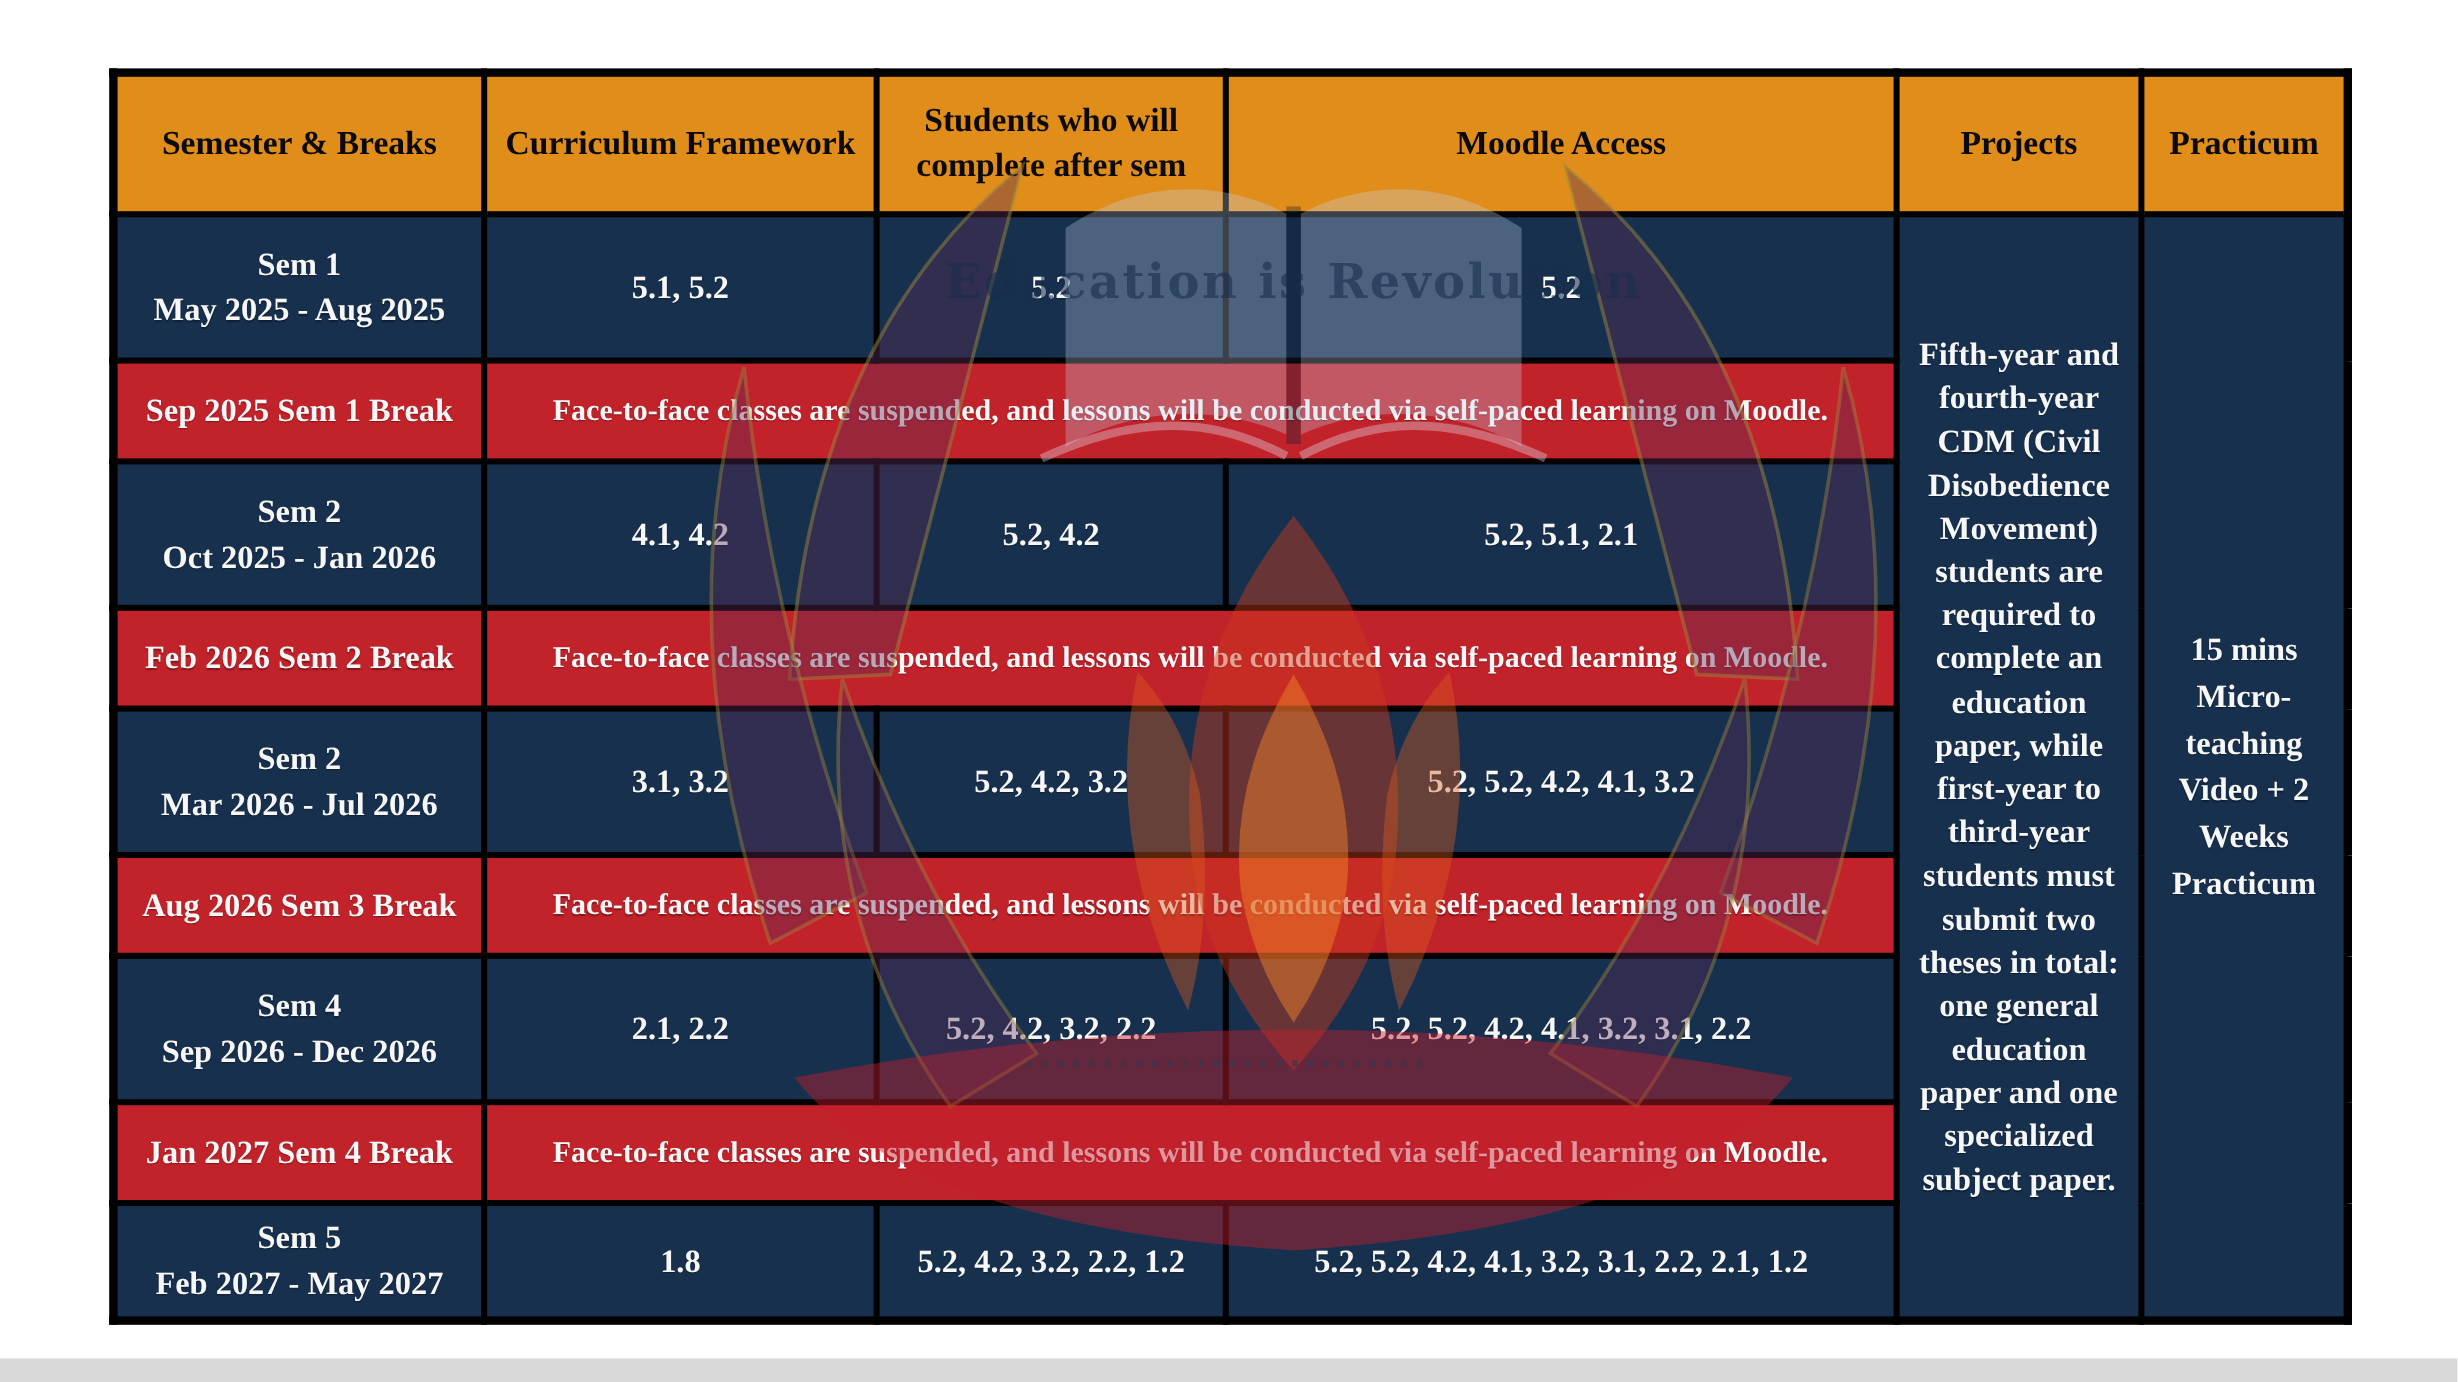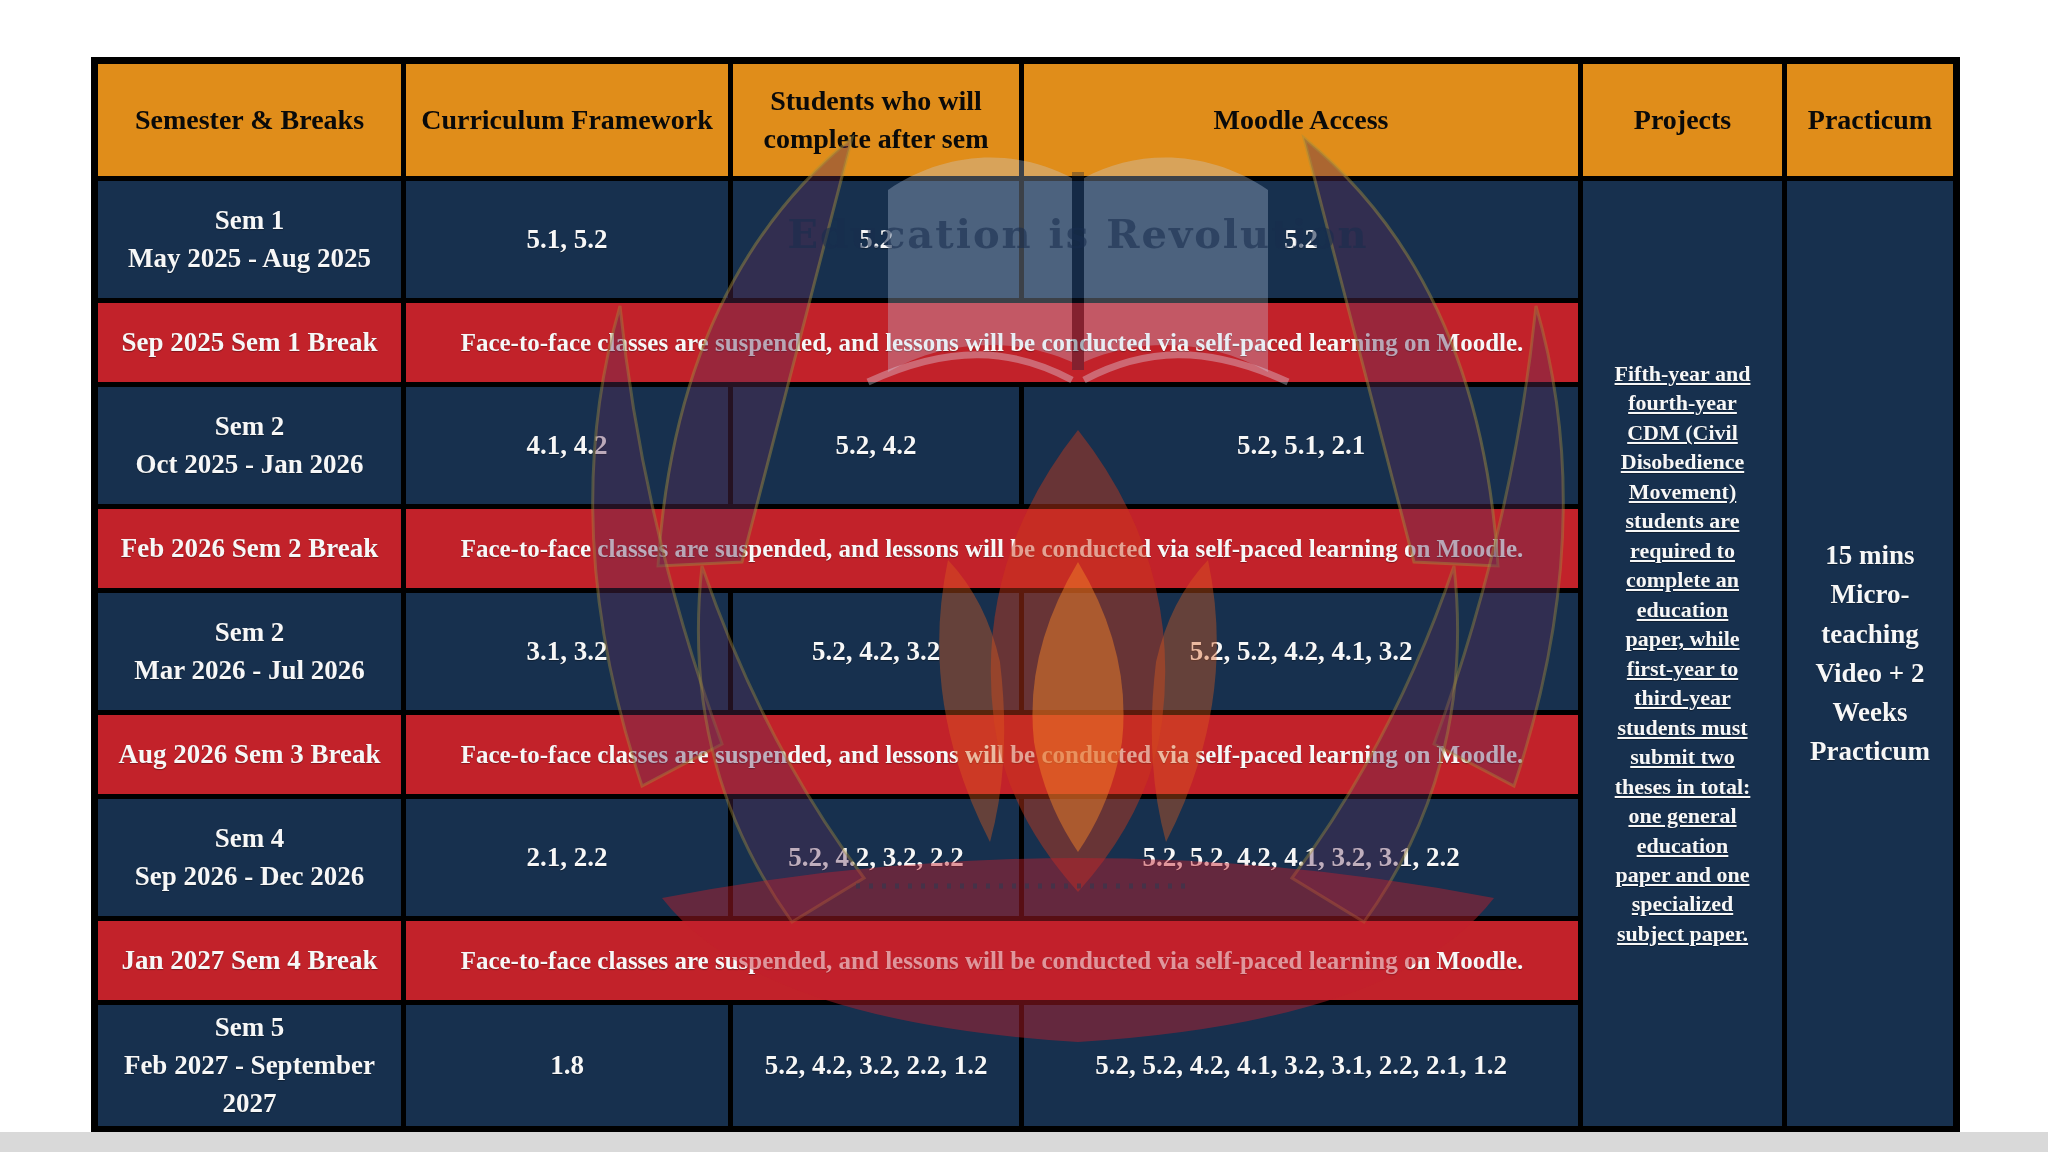--- a/index.html
+++ b/index.html
@@ -14,21 +14,21 @@
             text-shadow:0 1px 1px rgba(0,0,0,0.35);}
   tr.headrow{height:118px;}
   tr.sem{height:122px;}
   tr.sem.last{height:98px;}
   tr.brk{height:84px;}
   tr.brk td{background:var(--break-bg,#C2222A);}
   td.nums, td.brk-label{white-space:nowrap;}
   td.brk-msg{font-size:25px;white-space:nowrap;}
   .sem-name{line-height:1.4;}
   .sem-dates{line-height:1.4;}
-  td.projects{font-size:22px;line-height:1.34;white-space:pre-line;padding:2px 6px;text-decoration:underline;}
+  td.projects{font-size:27px;line-height:1.34;white-space:pre-line;padding:2px 6px;}
   td.practicum{font-size:27px;line-height:1.45;white-space:pre-line;}
   .watermark{position:absolute;left:0;top:0;width:2048px;height:1152px;pointer-events:none;z-index:5;}
   .footer-strip{position:absolute;left:0;bottom:0;width:2048px;height:20px;background:var(--footer-strip,#d9d9d9);z-index:2;}
   .wm-text{font-family:"DejaVu Serif", serif;font-weight:bold;letter-spacing:2px;}
 </style>
 </head>
 <body>
 
 <div class="canvas">
 
@@ -126,21 +126,21 @@
         <td class="nums">5.2, 4.2, 3.2, 2.2</td>
         <td class="nums">5.2, 5.2, 4.2, 4.1, 3.2, 3.1, 2.2</td>
       </tr>
       <tr class="brk">
         <td class="brk-label">Jan 2027 Sem 4 Break</td>
         <td class="brk-msg" colspan="3">Face-to-face classes are suspended, and lessons will be conducted via self-paced learning on Moodle.</td>
       </tr>
       <tr class="sem last">
         <td>
           <div class="sem-name">Sem 5</div>
-          <div class="sem-dates">Feb 2027 - September 2027</div>
+          <div class="sem-dates">Feb 2027 - May 2027</div>
         </td>
         <td class="nums">1.8</td>
         <td class="nums">5.2, 4.2, 3.2, 2.2, 1.2</td>
         <td class="nums">5.2, 5.2, 4.2, 4.1, 3.2, 3.1, 2.2, 2.1, 1.2</td>
       </tr>
     </tbody>
   </table>
 
   <svg class="watermark" viewBox="0 0 2048 1152">
     <g>

